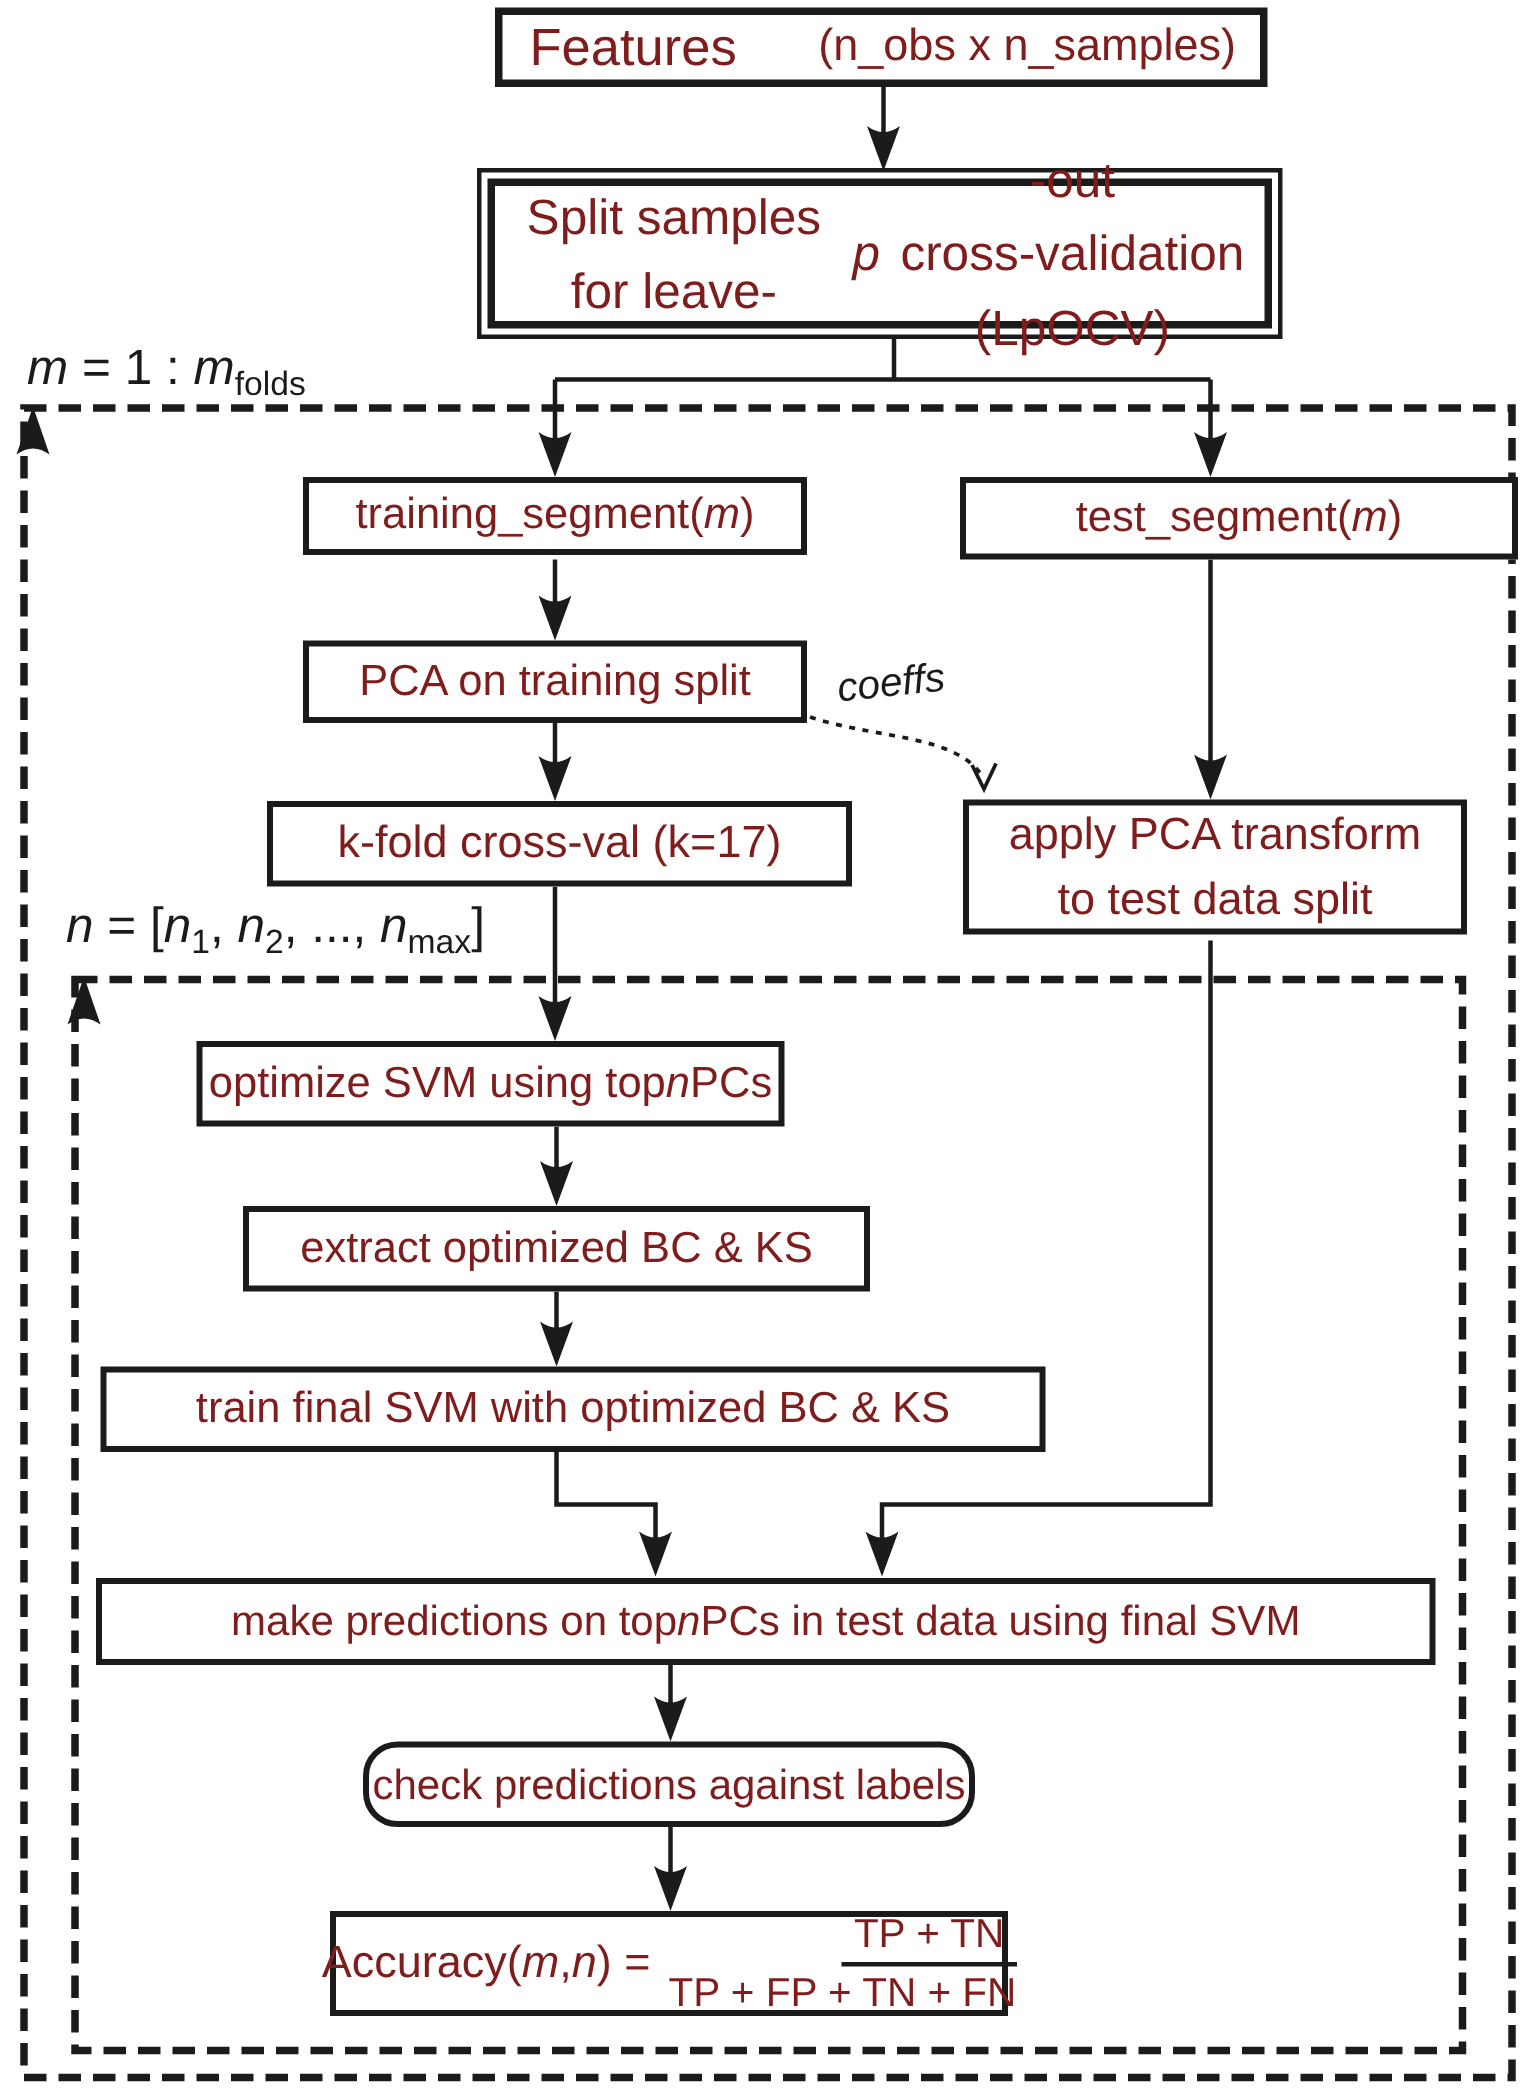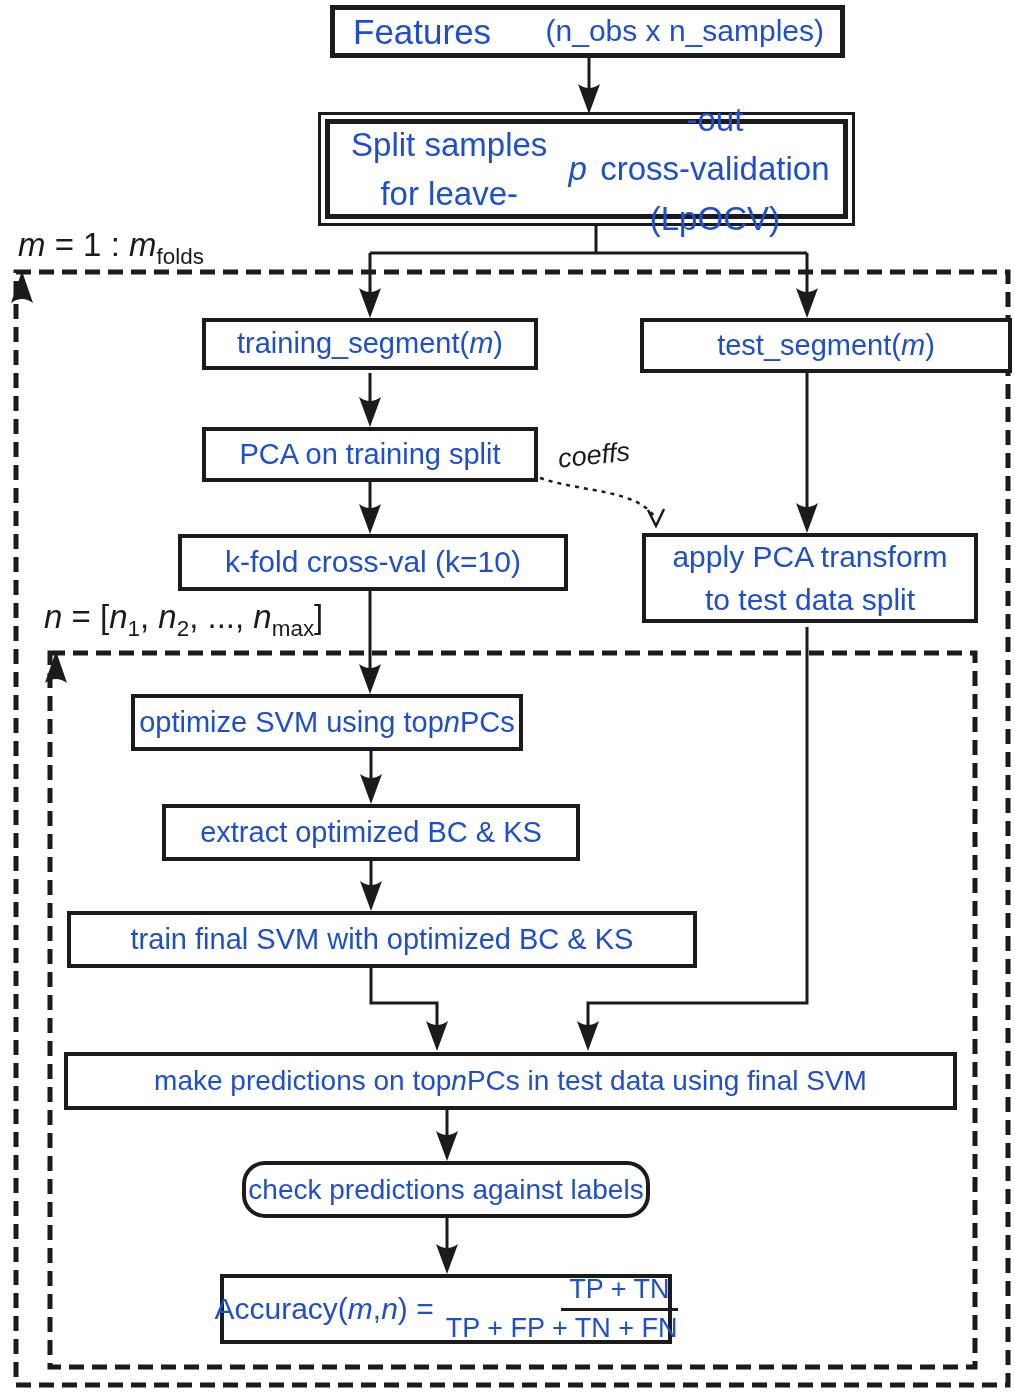--- a/index.html
+++ b/index.html
@@ -7,21 +7,21 @@
     position:relative; width:1015px; height:1392px;
     background:#ffffff; overflow:hidden;
     font-family:"Liberation Sans", sans-serif;
     color:#1b1b1b;
   }
   svg.layer { position:absolute; left:0; top:0; pointer-events:none; }
   .node {
     position:absolute; box-sizing:border-box;
     border:4px solid #1b1b1b; background:#ffffff;
     display:flex; align-items:center; justify-content:center;
-    text-align:center; color:#1d4ed8; font-size:29px; line-height:1.35;
+    text-align:center; color:#7f1d1d; font-size:29px; line-height:1.35;
     white-space:nowrap;
   }
   .node.wrap { white-space:normal; }
   .node i { font-style:italic; }
   sub { font-size:68%; }
   
   #features { border-width:5px; justify-content:space-between; padding:0 16px 0 18px; }
   #features .feat-label { font-size:35px; }
   #features .feat-dims  { font-size:30px; }
   
@@ -104,21 +104,21 @@
   </div>
 
   <div class="node" style="left:202px; top:318px; width:336px; height:52px;">training_segment(<i>m</i>)</div>
 
   <div class="node" style="left:640px; top:318px; width:372px; height:55px;">test_segment(<i>m</i>)</div>
 
   <div class="node" style="left:202px; top:427px; width:336px; height:55px;">PCA on training split</div>
 
   <div class="node wrap" style="left:642px; top:533px; width:336px; height:90px; font-size:30px; line-height:1.45;">apply PCA transform<br>to test data split</div>
 
-  <div class="node" style="left:178px; top:534px; width:390px; height:57px; font-size:30px;">k-fold cross-val (k=10)</div>
+  <div class="node" style="left:178px; top:534px; width:390px; height:57px; font-size:30px;">k-fold cross-val (k=17)</div>
 
   <div class="node" style="left:131px; top:694px; width:392px; height:57px;">optimize SVM using top <i>n</i> PCs</div>
 
   <div class="node" style="left:162px; top:804px; width:418px; height:57px;">extract optimized BC &amp; KS</div>
 
   <div class="node" style="left:67px; top:911px; width:630px; height:57px;">train final SVM with optimized BC &amp; KS</div>
 
   <div class="node" style="left:64px; top:1052px; width:893px; height:58px; font-size:28px;">make predictions on top <i>n</i> PCs in test data using final SVM</div>
 
   <div class="node" style="left:242px; top:1161px; width:408px; height:57px; font-size:28px;border-radius:23px;">check predictions against labels</div>

